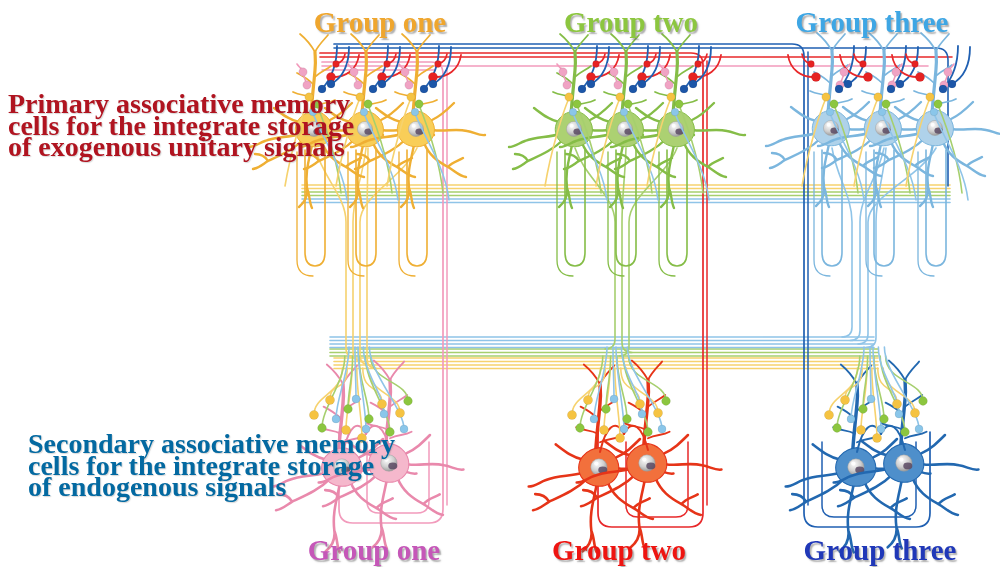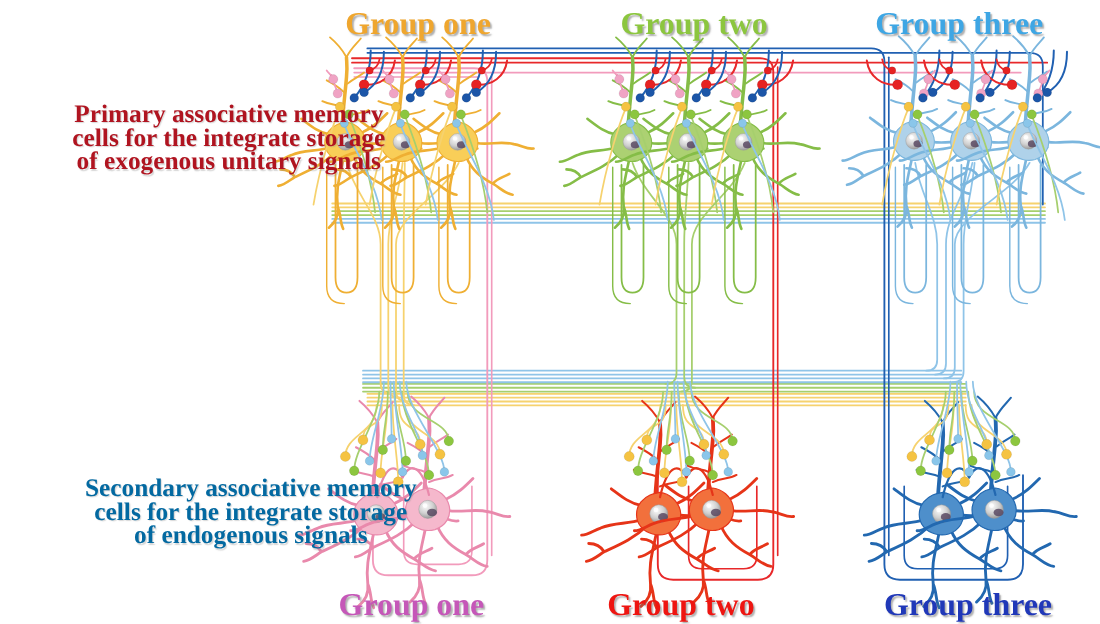--- a/index.html
+++ b/index.html
@@ -1,20 +1,20 @@
 <!DOCTYPE html>
 <html><head>
 <meta charset="utf-8">
 <style>
   html,body{margin:0;padding:0;background:#fff;}
   .stage{position:relative;width:1000px;height:567px;background:#fff;overflow:hidden;
          font-family:"Liberation Serif", serif;}
   .stage svg{position:absolute;left:0;top:0;width:1000px;height:567px;}
-  .caption{position:absolute;font-weight:bold;font-size:23px;line-height:21.5px;
-           white-space:pre-line;text-shadow:1px 1px 1px rgba(140,140,140,.35);text-align:center;}
+  .caption{position:absolute;font-weight:bold;font-size:28px;line-height:21.5px;
+           white-space:pre-line;text-shadow:1px 1px 1px rgba(140,140,140,.35);}
   #cap-primary{left:8px;top:93px;width:400px;}
   #cap-secondary{left:28px;top:433px;width:400px;}
   .glabel{position:absolute;font-weight:bold;font-size:29px;transform:translateX(-50%);
           text-shadow:1.6px 1.6px 1.5px rgba(110,110,110,.55);white-space:nowrap;}
 </style>
 </head>
 <body>
 
 <div class="stage">
   <svg id="canvas" viewBox="0 0 1000 567">

